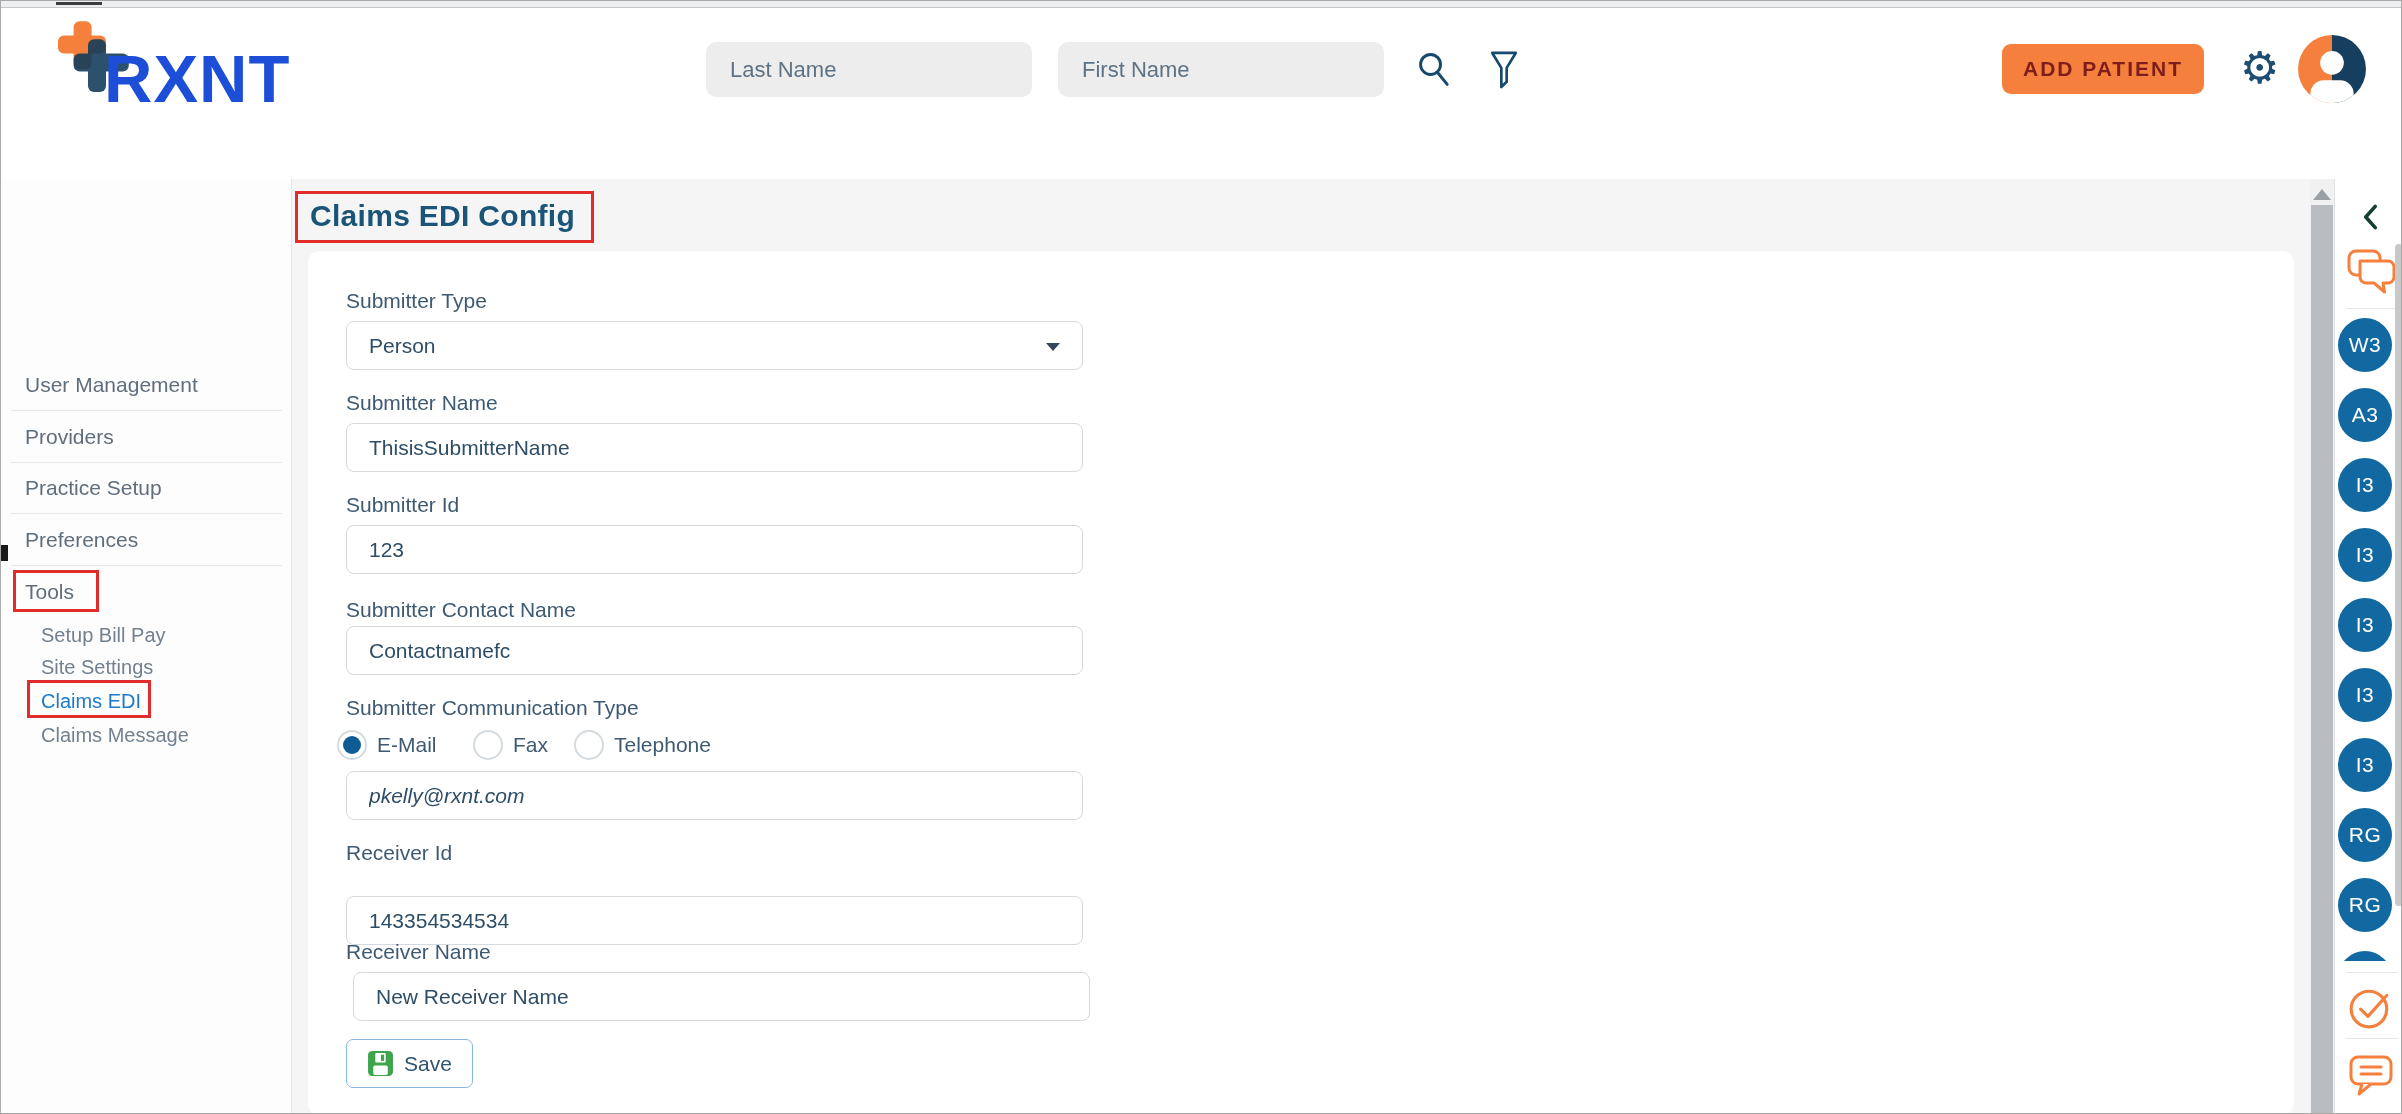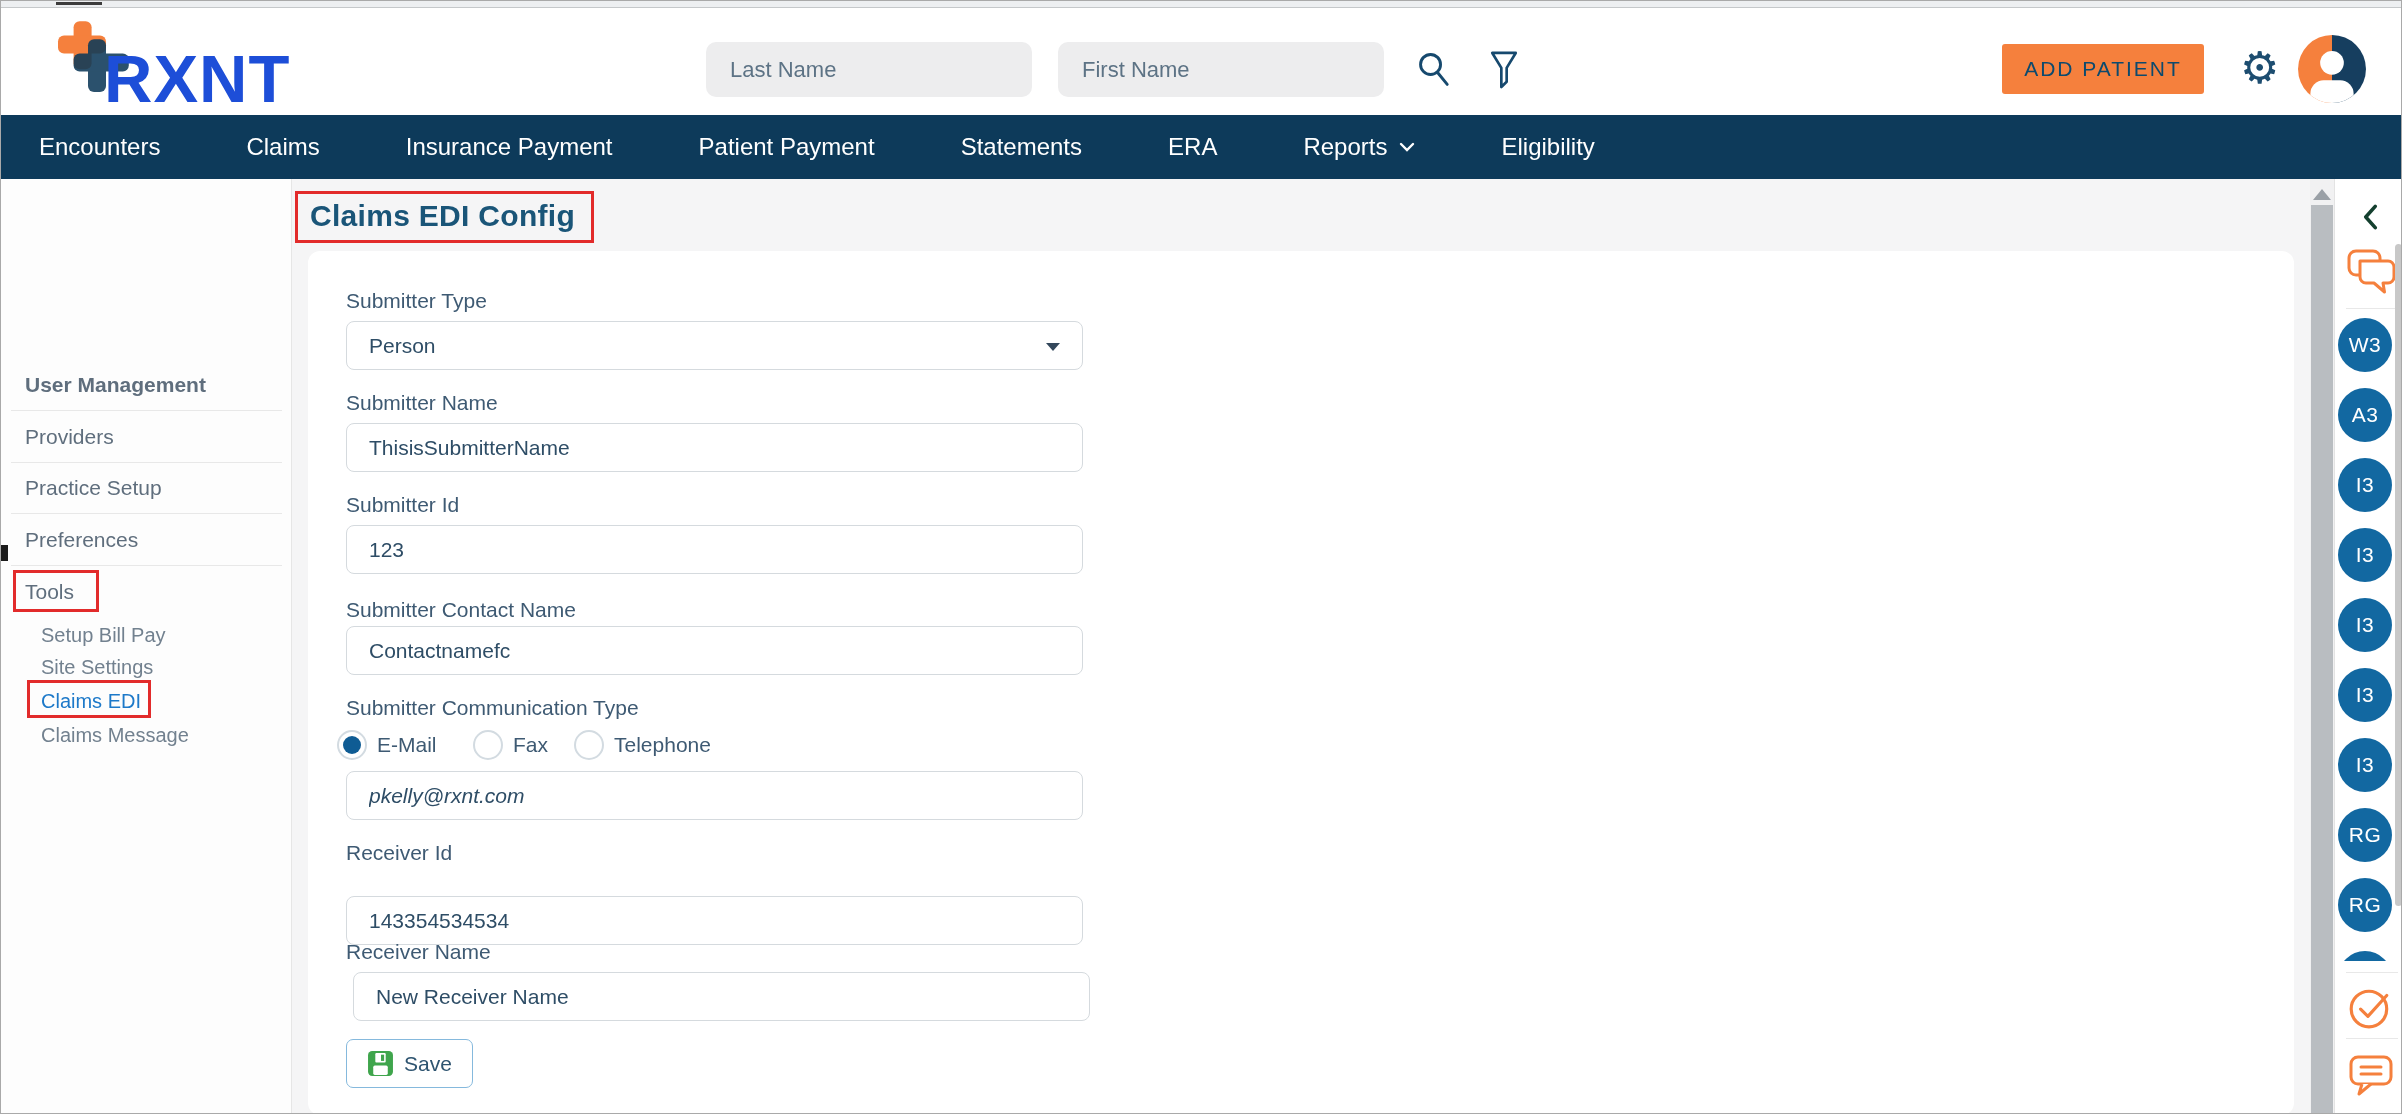--- a/index.html
+++ b/index.html
@@ -17,22 +17,22 @@
   
   .header{left:0;top:7px;width:100%;height:107px;background:#ffffff;}
   .brand-text{left:103px;top:32px;font-size:67px;font-weight:bold;color:#1d4ed8;letter-spacing:1px;}
   .hsearch{
     position:absolute;top:34px;width:326px;height:55px;background:#ededee;border:none;outline:none;
     border-radius:10px;font-size:22px;color:#43607a;padding:0 24px;box-sizing:border-box;
     font-family:"Liberation Sans",sans-serif;
   }
   .hsearch::placeholder{color:#5d7385;opacity:1;}
   .add-patient{
-    left:2001px;top:36px;width:202px;height:50px;background:#f5803d;border:none;border-radius:3px;
-    color:#0c4a6e;font-weight:normal;font-size:21px;letter-spacing:2px;cursor:pointer;
+    left:2001px;top:36px;width:202px;height:50px;background:#f5803d;border:none;border-radius:9px;
+    color:#7f1d1d;font-weight:bold;font-size:21px;letter-spacing:2px;cursor:pointer;
     display:flex;align-items:center;justify-content:center;font-family:"Liberation Sans",sans-serif;
   }
   .gear{left:2239px;top:33px;font-size:44px;line-height:54px;color:#1d4d70;font-family:"DejaVu Sans",sans-serif;cursor:pointer;}
 
   
   .nav{left:0;top:114px;width:100%;height:64px;background:#0d3a5a;display:flex;align-items:center;gap:86px;padding-left:38px;box-sizing:border-box;}
   .nav-item{color:#ffffff;font-size:24px;white-space:nowrap;cursor:pointer;display:flex;align-items:center;gap:12px;}
 
   
   .sidebar{left:0;top:178px;width:291px;height:936px;background:#fdfdfd;border-right:1px solid #e6e6e6;box-sizing:border-box;}
@@ -137,40 +137,25 @@
         </defs>
       <g clip-path="url(#avc)">
         <rect x="0" y="0" width="34" height="68" fill="#f5803d"></rect>
         <rect x="34" y="0" width="34" height="68" fill="#163e5f"></rect>
         <circle cx="34" cy="28" r="11.5" fill="#ffffff"></circle>
         <rect x="13" y="45" width="42" height="28" rx="13" fill="#ffffff"></rect>
       </g>
     </svg>
   </div>
 
-  <div class="abs nav">
-    <div class="nav-item">Encounters</div>
-    <div class="nav-item">Claims</div>
-    <div class="nav-item">Insurance Payment</div>
-    <div class="nav-item">Patient Payment</div>
-    <div class="nav-item">Statements</div>
-    <div class="nav-item">ERA</div>
-    <div class="nav-item">
-      <span>Reports</span>
-      <svg width="16" height="11" viewBox="0 0 16 11">
-        <path d="M2 2 l6 6 l6 -6" fill="none" stroke="#ffffff" stroke-width="2.4" stroke-linecap="round"></path>
-      </svg>
-    </div>
-    <div class="nav-item">Eligibility</div>
-  </div>
 
   <div class="abs main-bg"></div>
 
   <div class="abs sidebar">
-    <div class="side-item" style="top:194px;font-weight:bold;">User Management</div>
+    <div class="side-item" style="top:194px;">User Management</div>
     <div class="side-div" style="top:231px;"></div>
     <div class="side-item" style="top:246px;">Providers</div>
     <div class="side-div" style="top:283px;"></div>
     <div class="side-item" style="top:297px;">Practice Setup</div>
     <div class="side-div" style="top:334px;"></div>
     <div class="side-item" style="top:349px;">Preferences</div>
     <div class="side-div" style="top:386px;"></div>
     <div class="side-item" style="top:401px;">Tools</div>
     <div class="redbox" style="left:12px;top:391px;width:86px;height:42px;"></div>
 

